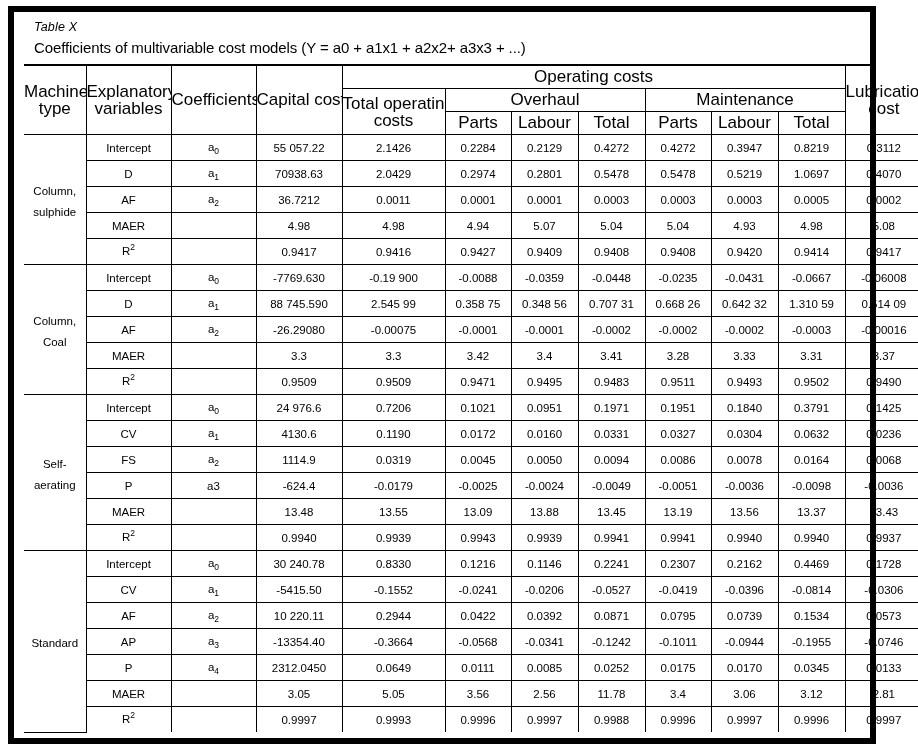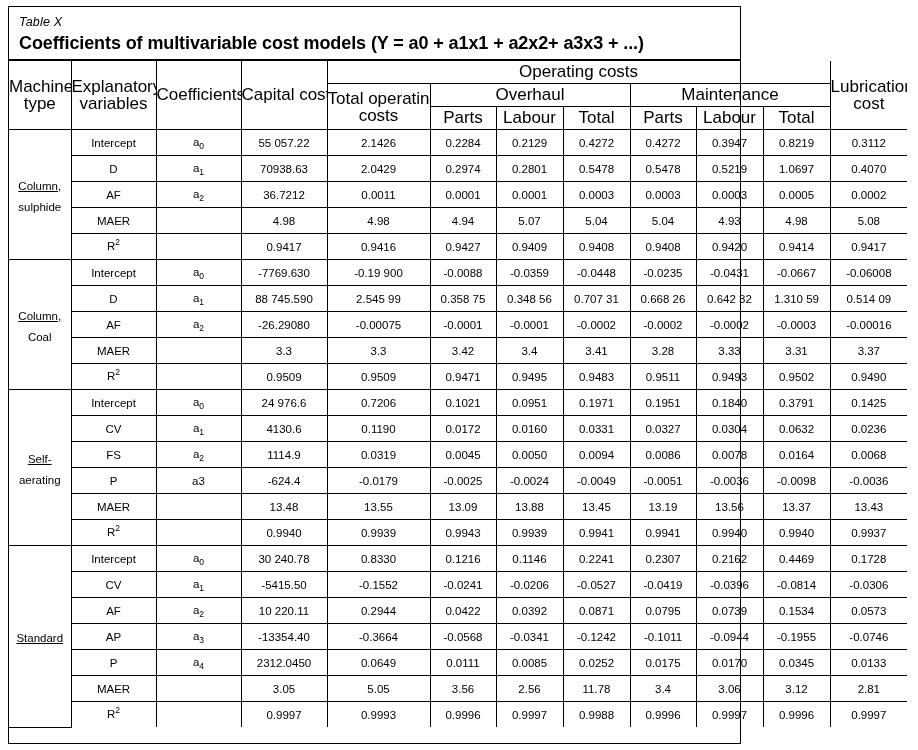--- a/index.html
+++ b/index.html
@@ -15,38 +15,39 @@
     overflow: hidden;
   }
   #page {
     position: relative;
     width: 918px;
     height: 750px;
     box-sizing: border-box;
     padding: 6px 8px 6px 8px;
   }
   #frame {
-    border: 1px solid #000000;
+    border: 6px solid #000000;
     box-sizing: border-box;
-    width: 733px;
+    width: 868px;
     height: 738px;
+    padding-left: 10px;
   }
   .caption-block {
     padding: 7px 10px 4px 10px;
     border-bottom: 2px solid #000;
   }
   .caption-label {
     font-style: italic;
     font-size: 12.5px;
     line-height: 17px;
     letter-spacing: 0.2px;
   }
   .caption-title {
-    font-weight: bold;
-    font-size: 18px;
+    font-weight: normal;
+    font-size: 15px;
     line-height: 24px;
     letter-spacing: -0.1px;
     white-space: nowrap;
   }
   table.tbl {
     border-collapse: collapse;
     width: 898px;
     table-layout: fixed;
     font-size: 11.5px;
   }
@@ -73,21 +74,21 @@
   }
   .hdr-stack { display:block; }
   .hdr-stack span { display:block; line-height:17px; }
 
   td.mt {
     text-align: left;
     padding-left: 6px;
     vertical-align: top;
     font-size: 11.5px;
   }
-  td.mt .l1 { display:block; padding-top:4px; line-height:21px;text-decoration:underline; }
+  td.mt .l1 { display:block; padding-top:4px; line-height:21px; }
   td.mt .l2 { display:block; line-height:21px; }
   td.var { font-size: 11.5px; margin-top: 44px; }
   td.coef { font-size: 11.5px; }
   td.num { font-size: 11.5px; }
   tbody td { height: 25px; }
   tbody tr.blockstart > td { border-top: 1px solid #000; }
   sub { font-size: 8.5px; vertical-align: baseline; position: relative; top: 3px; }
   sup { font-size: 8.5px; vertical-align: baseline; position: relative; top: -5px; }
 </style>
 </head>

